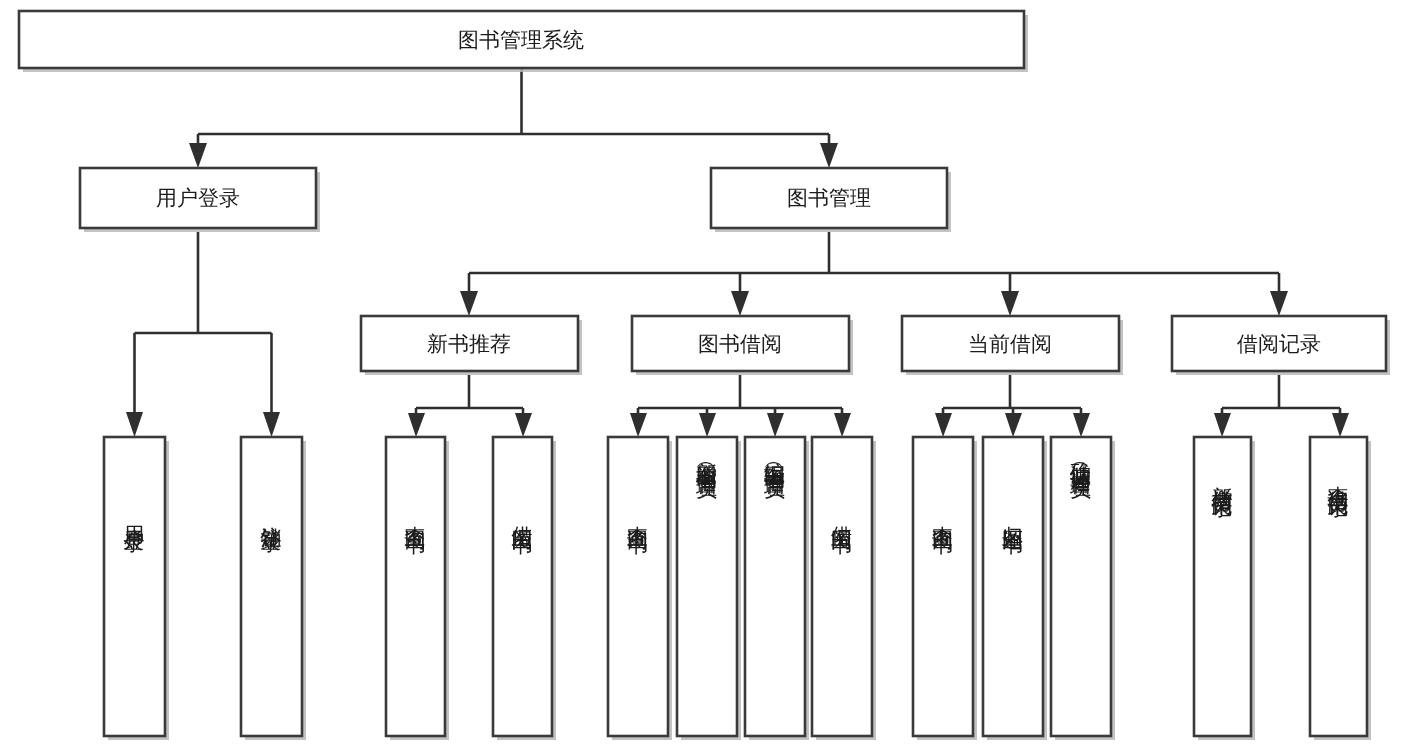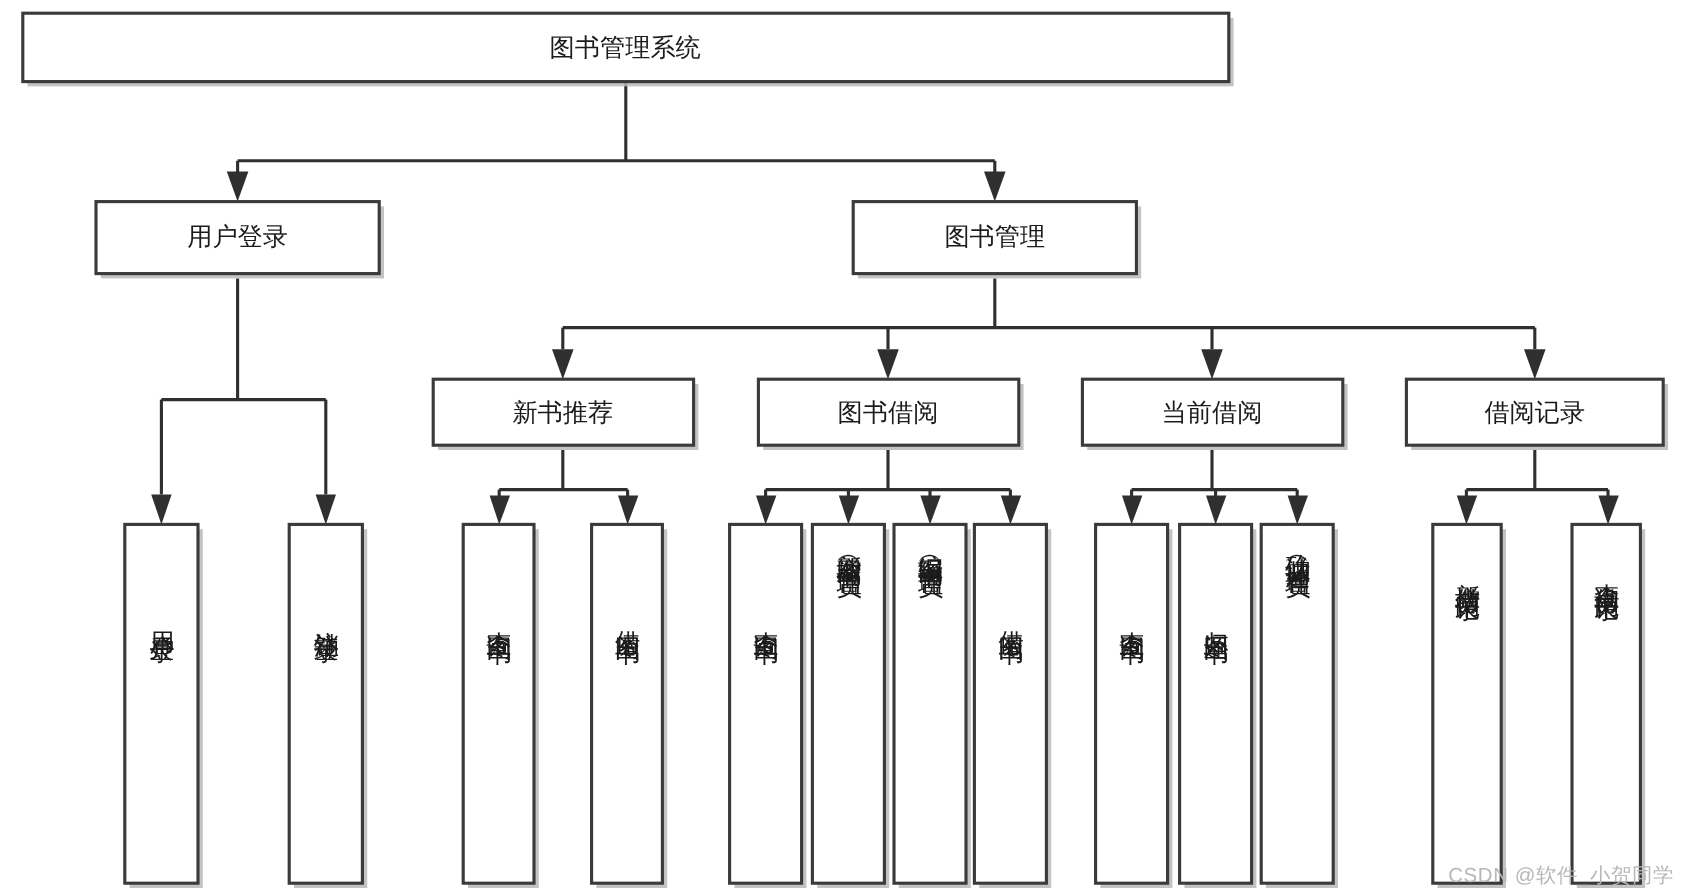--- a/index.html
+++ b/index.html
@@ -304,15 +304,14 @@
     <span class="leaf-label" style="margin-top:8px;">确认归还（管理员）</span>
   </div>
 
   <div class="leaf-label-wrap" style="left:1194px; top:437px; width:57px; height:299px;">
     <span class="leaf-label" style="margin-top:32px;">新增借阅记录</span>
   </div>
   <div class="leaf-label-wrap" style="left:1310px; top:437px; width:57px; height:299px;">
     <span class="leaf-label" style="margin-top:32px;">查询借阅记录</span>
   </div>
 
-  <div class="watermark">CSDN @软件_小贺同学</div>
 
 </div>
 
 </body></html>

